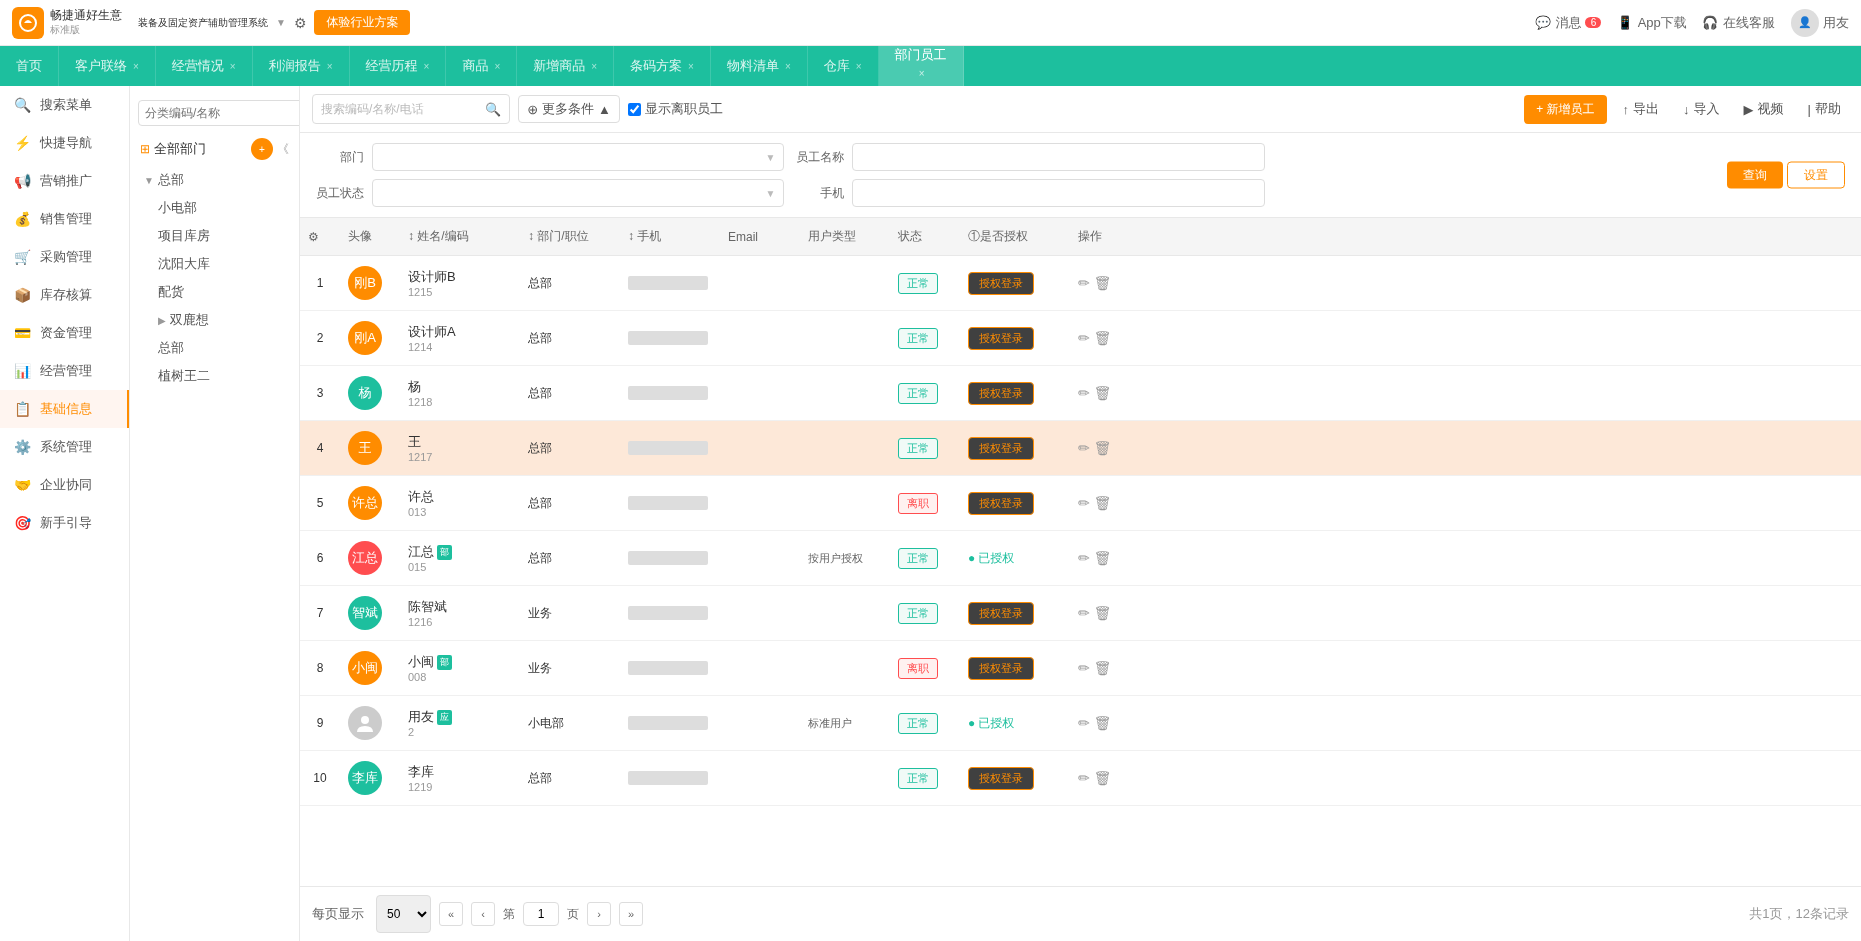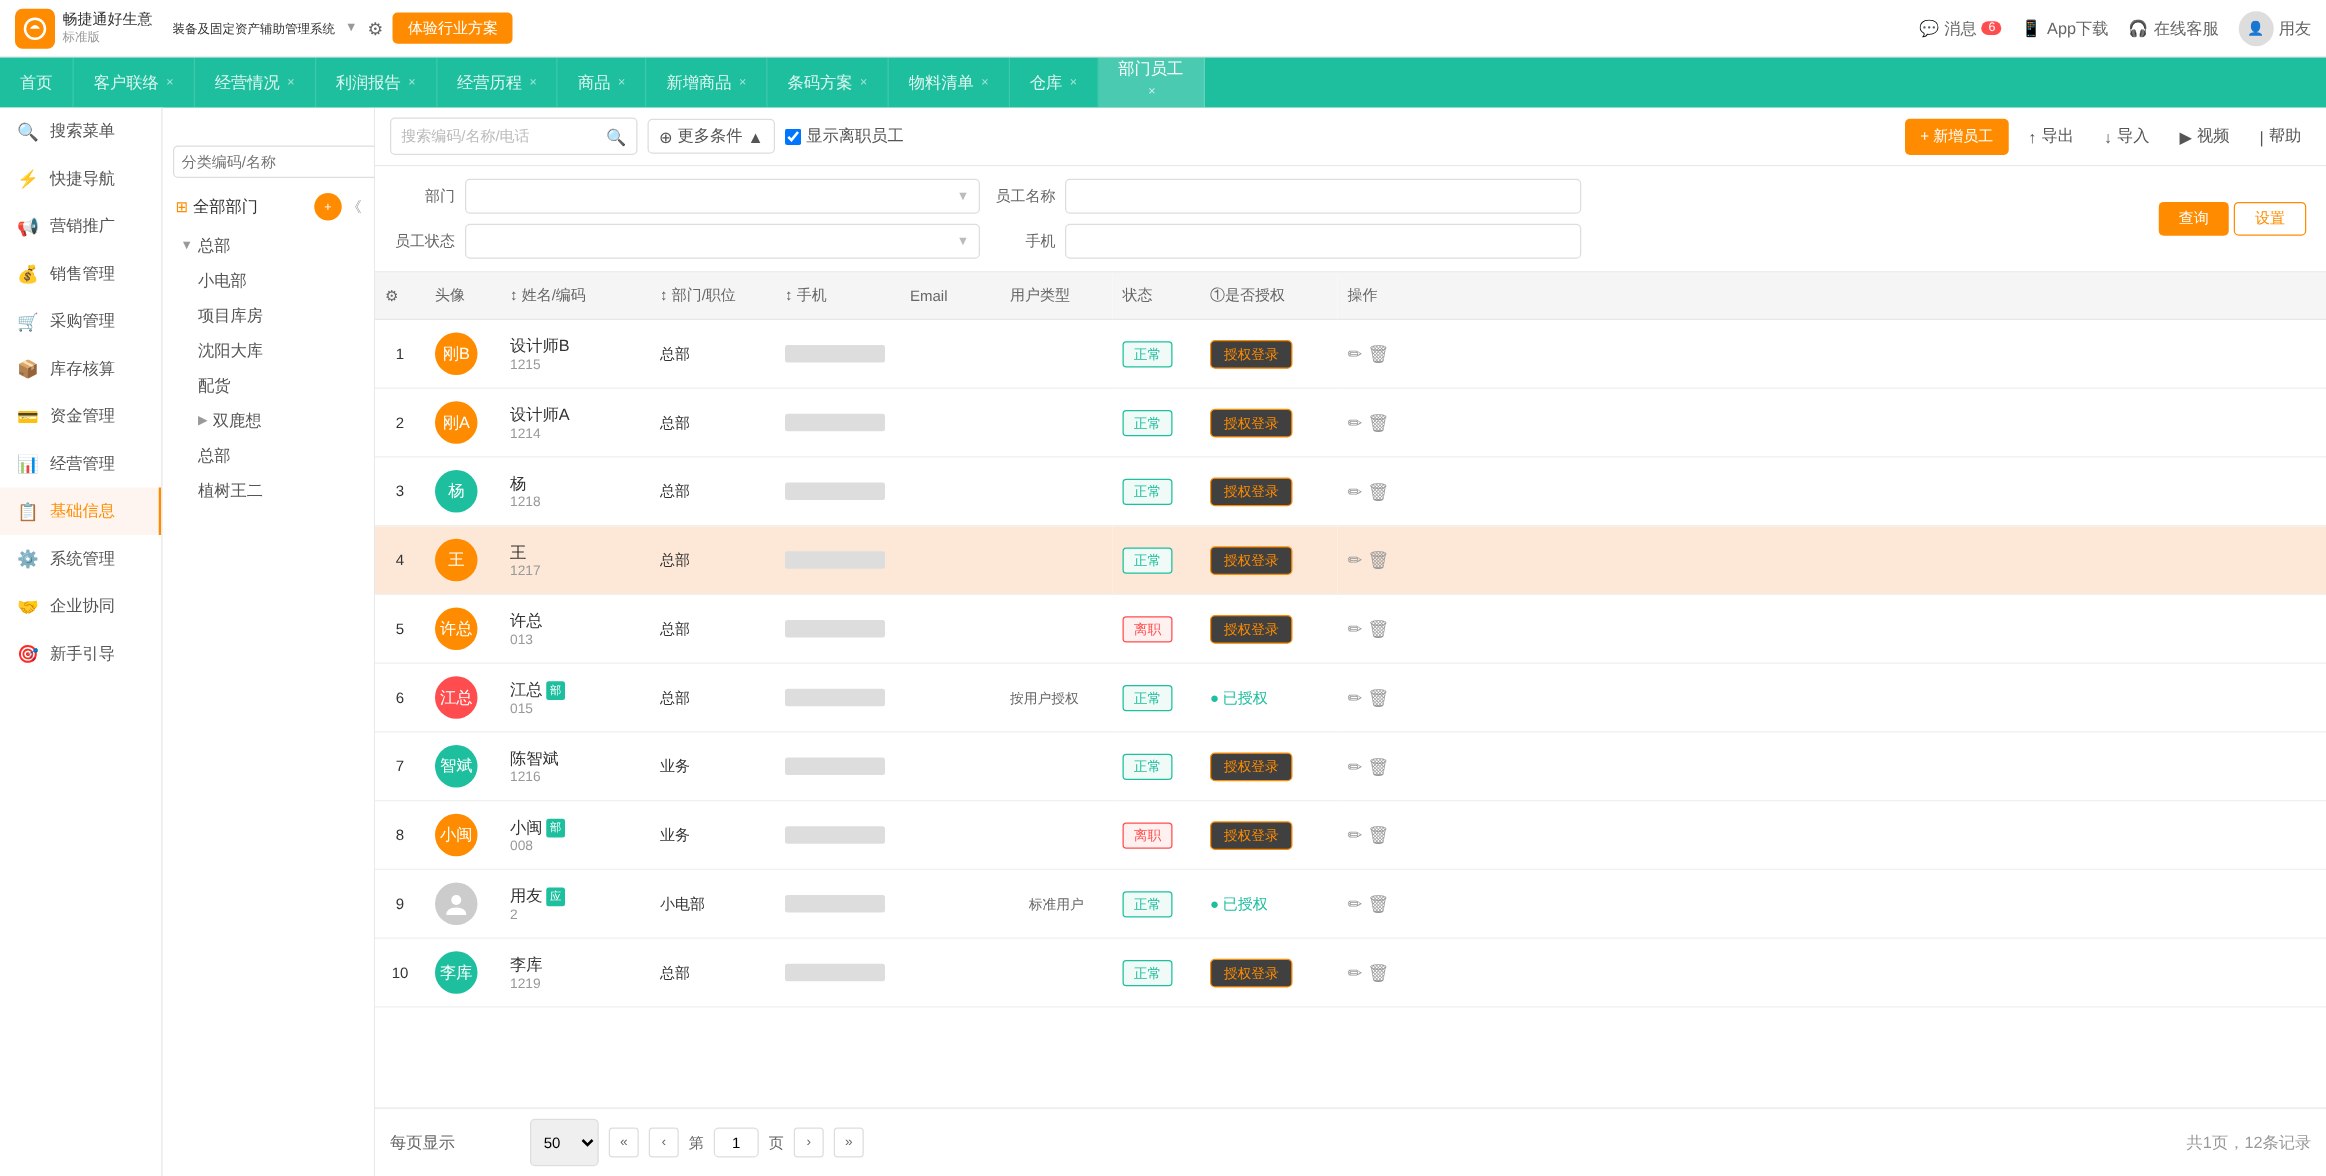--- a/index.html
+++ b/index.html
@@ -36,21 +36,21 @@
     .sidebar-item.active { background: #fff5f0; color: #ff8c00; font-weight: 500; border-right: 2px solid #ff8c00; }
     .sidebar-icon { width: 18px; height: 18px; display: flex; align-items: center; justify-content: center; font-size: 14px; flex-shrink: 0; }
 
     
     .content-area { flex: 1; display: flex; flex-direction: column; overflow: hidden; }
 
     
     .split-layout { display: flex; flex: 1; overflow: hidden; }
 
     
-    .dept-tree { width: 170px; background: #fff; border-right: 1px solid #e8e8e8; padding: 24px 0; overflow-y: auto; flex-shrink: 0; }
+    .dept-tree { width: 170px; background: #fff; border-right: 1px solid #e8e8e8; padding: 8px 0; overflow-y: auto; flex-shrink: 0; }
     .dept-header { display: flex; align-items: center; padding: 6px 10px; font-size: 13px; color: #333; gap: 4px; }
     .dept-header .all-dept { font-weight: 500; color: #333; }
     .dept-icons { display: flex; align-items: center; gap: 4px; margin-left: auto; }
     .dept-icon-btn { width: 22px; height: 22px; border-radius: 50%; background: #ff8c00; display: flex; align-items: center; justify-content: center; color: #fff; font-size: 10px; cursor: pointer; }
     .collapse-btn { color: #999; font-size: 12px; cursor: pointer; }
     .dept-node { padding: 5px 10px 5px 20px; color: #555; cursor: pointer; font-size: 12px; display: flex; align-items: center; gap: 4px; }
     .dept-node.indent1 { padding-left: 28px; }
     .dept-node.parent { padding-left: 14px; }
     .dept-node .arrow { font-size: 10px; color: #999; }
 
@@ -93,21 +93,21 @@
     .name-code { display: flex; flex-direction: column; }
     .emp-name { font-size: 13px; color: #333; }
     .emp-code { font-size: 11px; color: #999; }
     .dept-badge { display: inline-block; background: #1dbf9e; color: #fff; font-size: 9px; padding: 1px 3px; border-radius: 2px; margin-left: 3px; vertical-align: middle; }
     .app-badge { display: inline-block; background: #1dbf9e; color: #fff; font-size: 9px; padding: 1px 3px; border-radius: 2px; margin-left: 3px; vertical-align: middle; }
     .phone-blur { background: #ddd; border-radius: 2px; color: transparent; height: 14px; width: 80px; display: inline-block; }
 
     
     .pagination { background: #fff; border-top: 1px solid #e8e8e8; padding: 8px 12px; display: flex; align-items: center; gap: 8px; font-size: 12px; color: #666; }
     .pagination-label { margin-right: 4px; }
-    .page-size-select { border: 1px solid #ddd; border-radius: 4px; padding: 10px 6px; font-size: 12px; outline: none; margin-left: 48px; }
+    .page-size-select { border: 1px solid #ddd; border-radius: 4px; padding: 10px 6px; font-size: 12px; outline: none; }
     .page-btn { width: 24px; height: 24px; border: 1px solid #ddd; border-radius: 3px; display: flex; align-items: center; justify-content: center; cursor: pointer; color: #666; font-size: 11px; }
     .page-input { border: 1px solid #ddd; border-radius: 4px; width: 36px; text-align: center; height: 24px; font-size: 12px; outline: none; }
     .page-total { color: #999; margin-left: auto; }
   </style>
 </head>
 <body>
 
 <div class="top-header">
   <div class="top-header-left">
     <div class="logo-area">
@@ -545,21 +545,21 @@
                   </td>
                   <td>
                     <div class="name-code">
                       <span class="emp-name">用友<span class="app-badge">应</span></span>
                       <span class="emp-code">2</span>
                     </div>
                   </td>
                   <td>小电部</td>
                   <td><span class="phone-blur">●●●●●●●●</span></td>
                   <td></td>
-                  <td style="font-size: 11px; color: rgb(102, 102, 102); text-align: center;">标准用户</td>
+                  <td style="font-size: 11px; color: rgb(102, 102, 102);">标准用户</td>
                   <td><span class="status-badge status-normal">正常</span></td>
                   <td>
                     <span class="authorized">已授权</span>
                   </td>
                   <td><span class="op-btn">✏</span><span class="op-btn">🗑</span></td>
                 </tr>
                 <tr>
                   <td style="text-align: center;">10</td>
                   <td>
                     <div class="avatar-circle" style="background: rgb(29, 191, 158); font-size: 13px;">李库</div>

